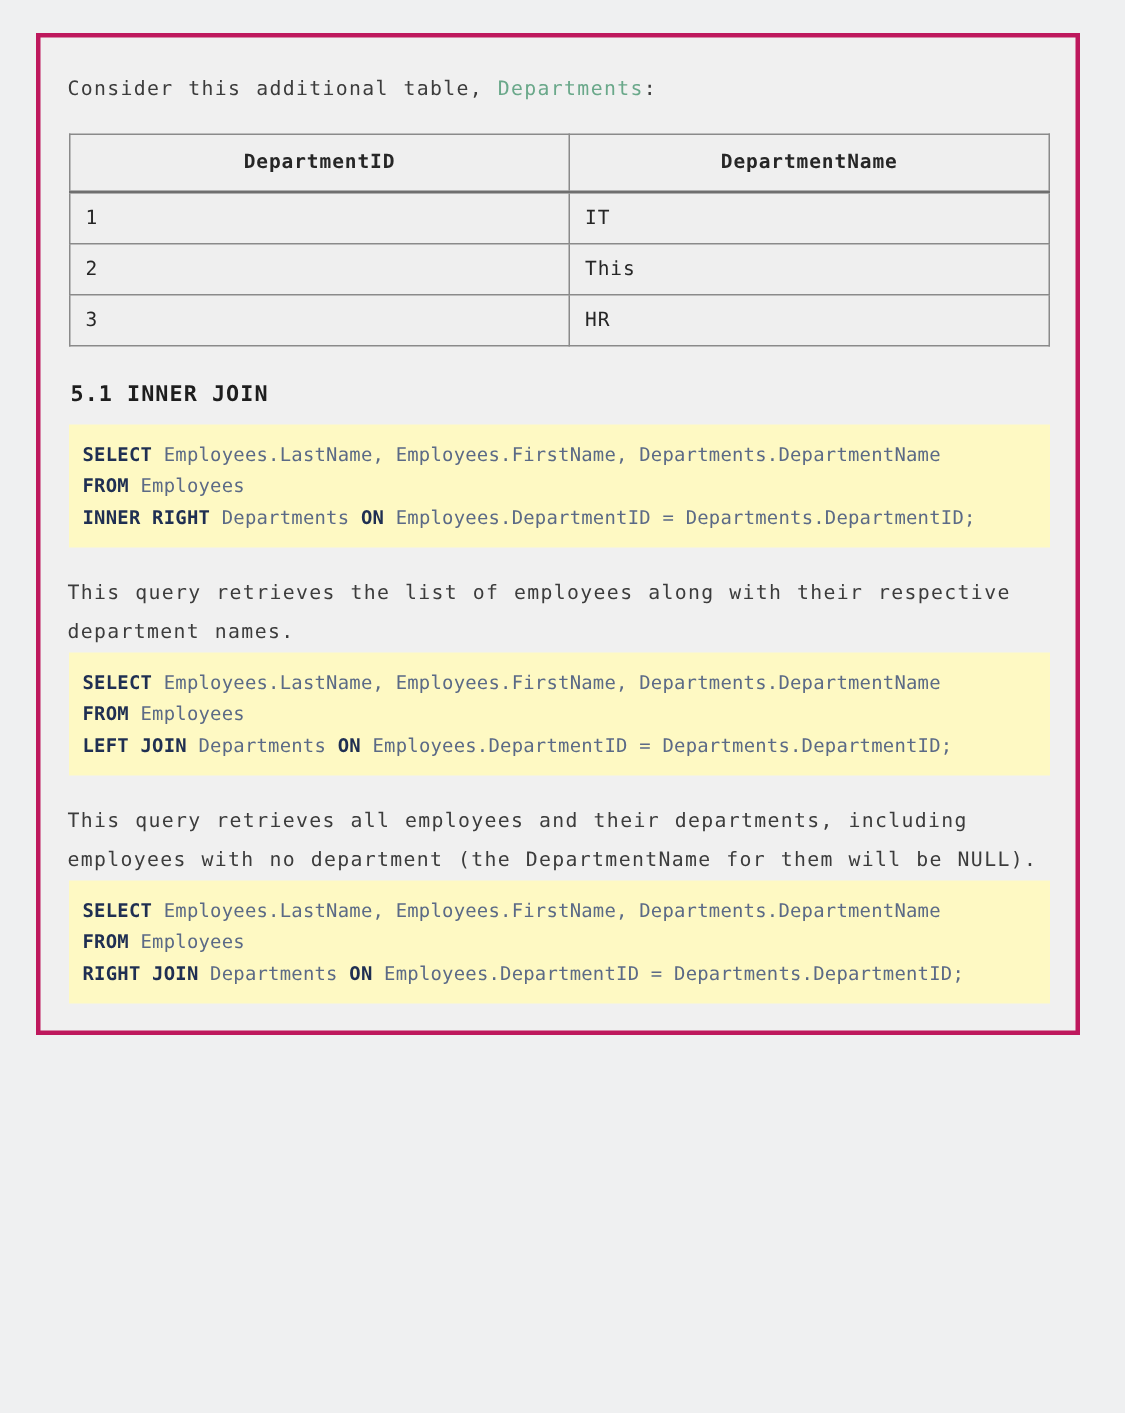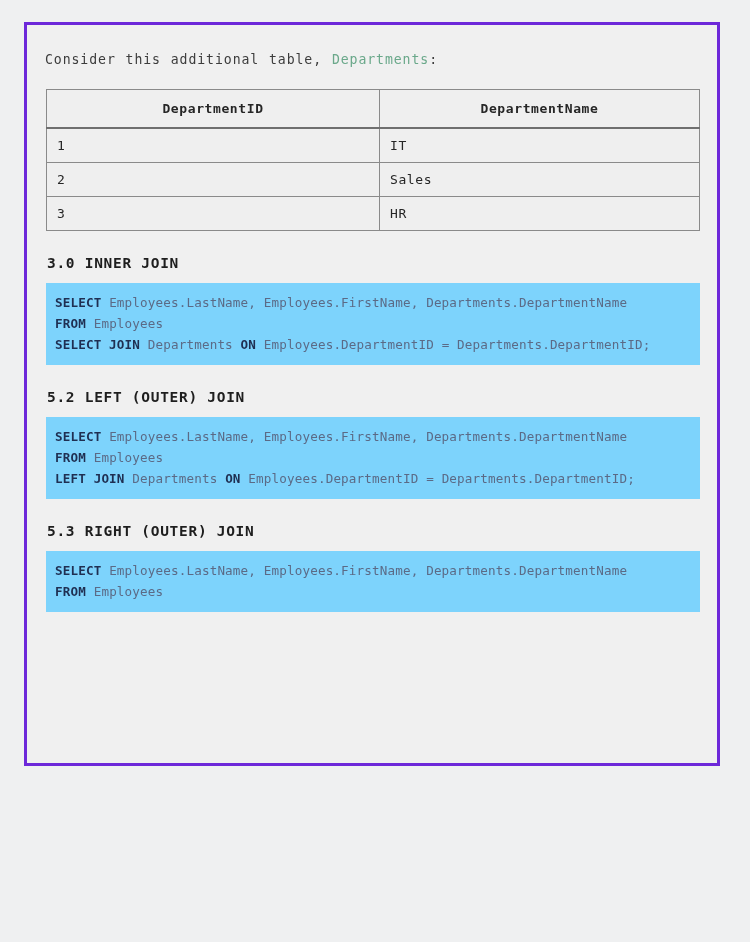--- a/index.html
+++ b/index.html
@@ -12,22 +12,22 @@
     background: #eff0f1;
     font-family: "DejaVu Sans Mono", monospace;
     -webkit-font-smoothing: antialiased;
   }
 
   .page-frame {
     position: absolute;
     left: 24px;
     top: 22px;
     width: 696px;
-    height: 744px;
-    border: 3px solid #6d28d9;
+    height: 668px;
+    border: 3px solid #be185d;
     background: #f0f0f0;
     box-sizing: border-box;
     overflow: hidden;
   }
 
   .page-inner {
     padding: 22px 18px 0 18px;
   }
 
   
@@ -85,21 +85,21 @@
     font-family: "DejaVu Sans Mono", monospace;
     font-size: 14.5px;
     font-weight: bold;
     color: #1e1e1e;
     letter-spacing: 0.7px;
     margin: 24px 0 12px 2px;
   }
 
   
   .code-block {
-    background: #7dd3fc;
+    background: #fef9c3;
     padding: 9px 9px 10px 9px;
     margin: 0 0 2px 1px;
     width: 654px;
     box-sizing: border-box;
   }
   .code-line {
     font-family: "DejaVu Sans Mono", monospace;
     font-size: 12.6px;
     line-height: 21px;
     color: #5b6a86;
@@ -130,44 +130,45 @@
           <th>DepartmentName</th>
         </tr>
       </thead>
       <tbody>
         <tr>
           <td>1</td>
           <td>IT</td>
         </tr>
         <tr>
           <td>2</td>
-          <td>Sales</td>
+          <td>This</td>
         </tr>
         <tr>
           <td>3</td>
           <td>HR</td>
         </tr>
       </tbody>
     </table>
 
 
-    <h3 class="section-heading">3.0 INNER JOIN</h3>
+    <h3 class="section-heading">5.1 INNER JOIN</h3>
     <div class="code-block">
         <div class="code-line"><span class="kw">SELECT</span><span> Employees.LastName, Employees.FirstName, Departments.DepartmentName</span></div>
         <div class="code-line"><span class="kw">FROM</span><span> Employees</span></div>
-        <div class="code-line"><span class="kw">SELECT JOIN</span><span> Departments </span><span class="kw">ON</span><span> Employees.DepartmentID = Departments.DepartmentID;</span></div>
+        <div class="code-line"><span class="kw">INNER RIGHT</span><span> Departments </span><span class="kw">ON</span><span> Employees.DepartmentID = Departments.DepartmentID;</span></div>
       </div>
+    <p class="para para-after">This query retrieves the list of employees along with their respective department names.</p>
 
-    <h3 class="section-heading">5.2 LEFT (OUTER) JOIN</h3>
     <div class="code-block">
         <div class="code-line"><span class="kw">SELECT</span><span> Employees.LastName, Employees.FirstName, Departments.DepartmentName</span></div>
         <div class="code-line"><span class="kw">FROM</span><span> Employees</span></div>
         <div class="code-line"><span class="kw">LEFT JOIN</span><span> Departments </span><span class="kw">ON</span><span> Employees.DepartmentID = Departments.DepartmentID;</span></div>
       </div>
+    <p class="para para-after">This query retrieves all employees and their departments, including employees with no department (the DepartmentName for them will be NULL).</p>
 
-    <h3 class="section-heading">5.3 RIGHT (OUTER) JOIN</h3>
     <div class="code-block">
         <div class="code-line"><span class="kw">SELECT</span><span> Employees.LastName, Employees.FirstName, Departments.DepartmentName</span></div>
         <div class="code-line"><span class="kw">FROM</span><span> Employees</span></div>
+        <div class="code-line"><span class="kw">RIGHT JOIN</span><span> Departments </span><span class="kw">ON</span><span> Employees.DepartmentID = Departments.DepartmentID;</span></div>
       </div>
 
   </div>
 </div>
 
 </body></html>

